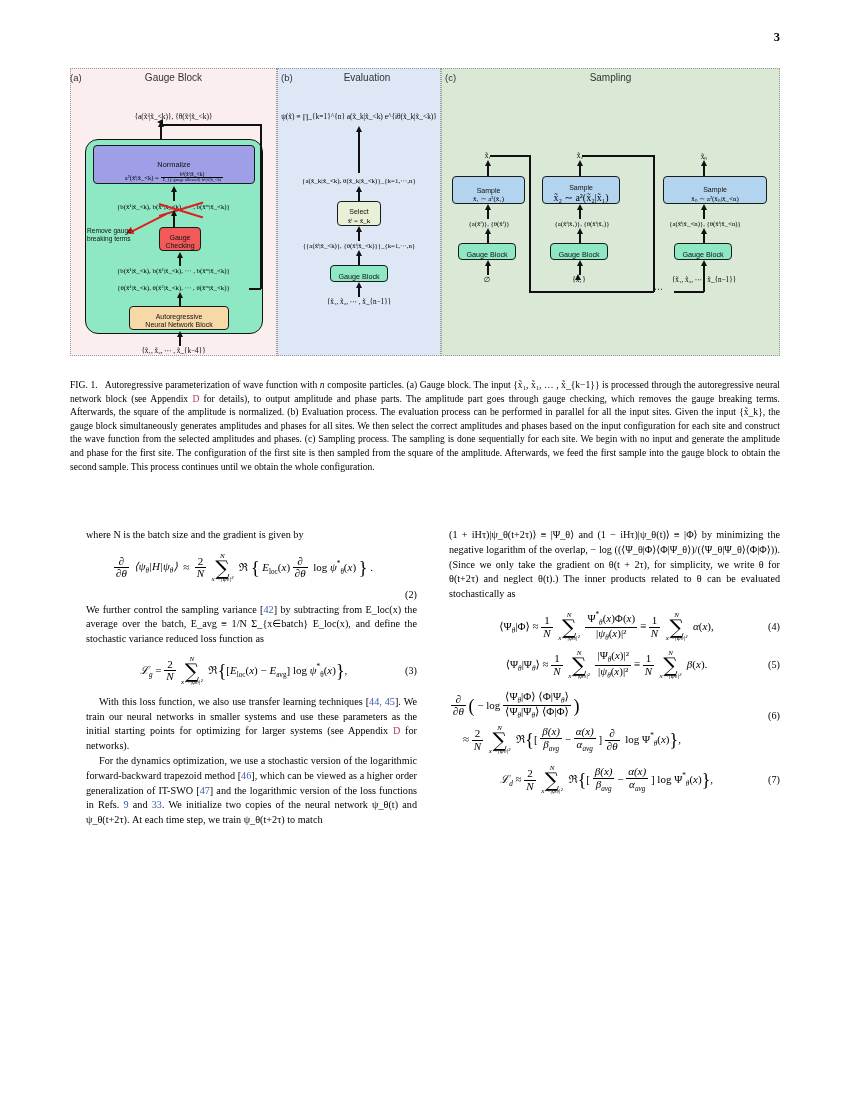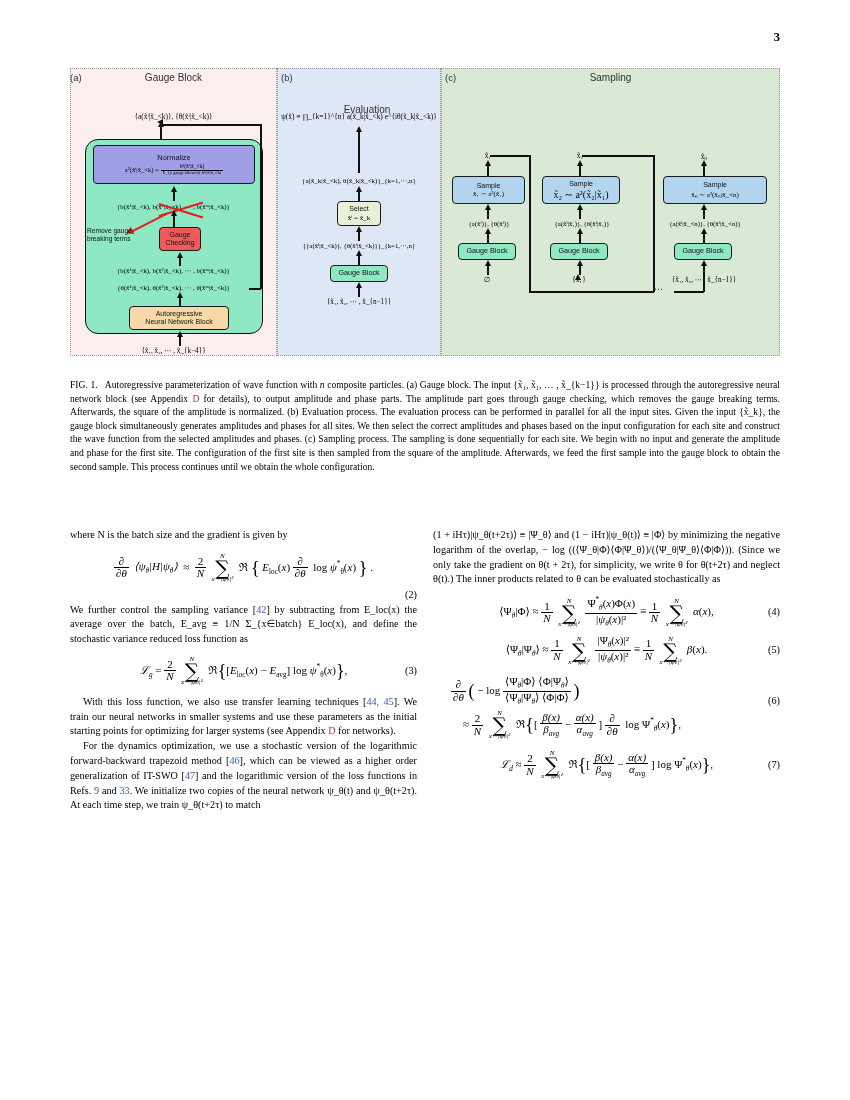--- a/index.html
+++ b/index.html
@@ -62,21 +62,21 @@
 
   .abs{position:absolute;}
 
   
   .box{
     position:absolute;
     box-sizing:border-box;
     border:1px solid #1a1a1a;
     border-radius:4px;
     display:flex;flex-direction:column;
-    align-items:center;justify-content:center;
+    align-items:center;justify-content:flex-end;
     text-align:center;
   }
   .box-normalize{background:#9f9fe8;}
   .box-gaugecheck{background:#f25a5a;}
   .box-arnn{background:#f7d9a8;}
   .box-green{background:#8fe8c4;}
   .box-sample{background:#b3d4ee;}
   .inner-green{
     position:absolute;
     background:#8fe8c4;
@@ -113,21 +113,21 @@
 
   
   .col{
     position:absolute;top:528px;width:347px;
     font-size:10.2px;line-height:1.45;
     text-align:justify;
     font-family:"Liberation Serif", serif;
   }
   .col-left{left:70px;}
   .col-right{left:433px;}
-  .col p{margin:0 0 0 0;text-indent:13px;}
+  .col p{margin:0 0 0 16px;text-indent:13px;}
   .col p.noindent{text-indent:0;}
 
   .eqrow{
     display:flex;align-items:center;justify-content:center;
     margin:7px 0 7px 0;position:relative;
   }
   .eqbody{flex:0 1 auto;text-align:center;}
   .eqnum{position:absolute;right:0;font-size:10.2px;}
   .eqnum-below{text-align:right;font-size:10.2px;margin-top:-2px;}
 
@@ -213,21 +213,21 @@
         <div class="lbl" style="font-size:7px;">Neural Network Block</div>
       </div>
 
       <div class="arrow-v" style="left:108px;top:267px;height:10px;"></div>
 
       <div class="abs m" style="left:0;right:0;top:277px;text-align:center;font-size:7.2px;">{x̃₁, x̃₂, ⋯ , x̃_{k−4}}</div>
     </div>
 
     <div class="panel panel-b">
       <div class="panel-tag">(b)</div>
-      <div class="panel-title" style="left:16px;margin-top:32px;">Evaluation</div>
+      <div class="panel-title" style="left:16px;">Evaluation</div>
 
       <div class="abs m" style="left:0;right:0;top:43px;text-align:center;font-size:7.4px;">ψ(x̃) ≡ ∏_{k=1}^{n} a(x̃_k|x̃_&lt;k) e^{iθ(x̃_k|x̃_&lt;k)}</div>
 
       <div class="arrow-v" style="left:80px;top:62px;height:42px;"></div>
 
       <div class="abs m" style="left:0;right:0;top:108px;text-align:center;font-size:7px;">{a(x̃_k|x̃_&lt;k), θ(x̃_k|x̃_&lt;k)}_{k=1,⋯,n}</div>
 
       <div class="arrow-v" style="left:80px;top:122px;height:10px;"></div>
 
       <div class="box" style="left:59px;top:132px;width:44px;height:25px;background:#e8f0d8;">

